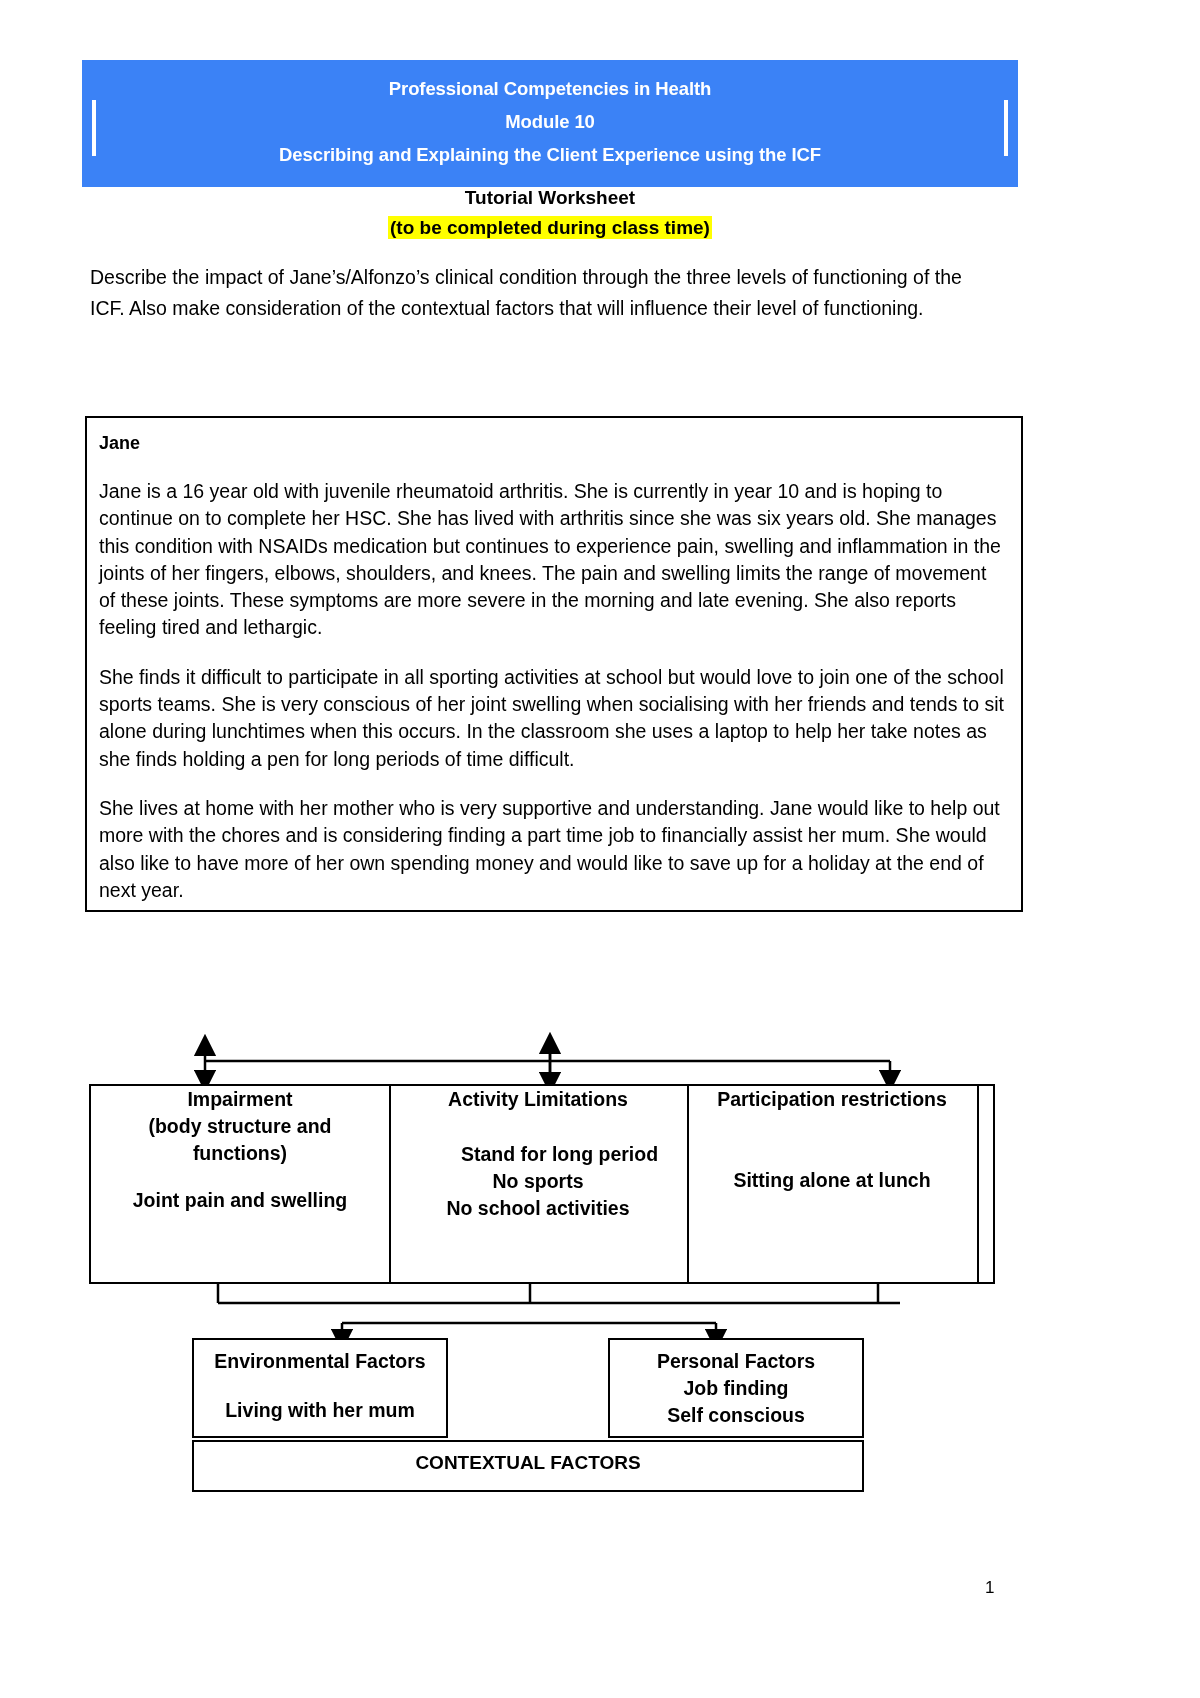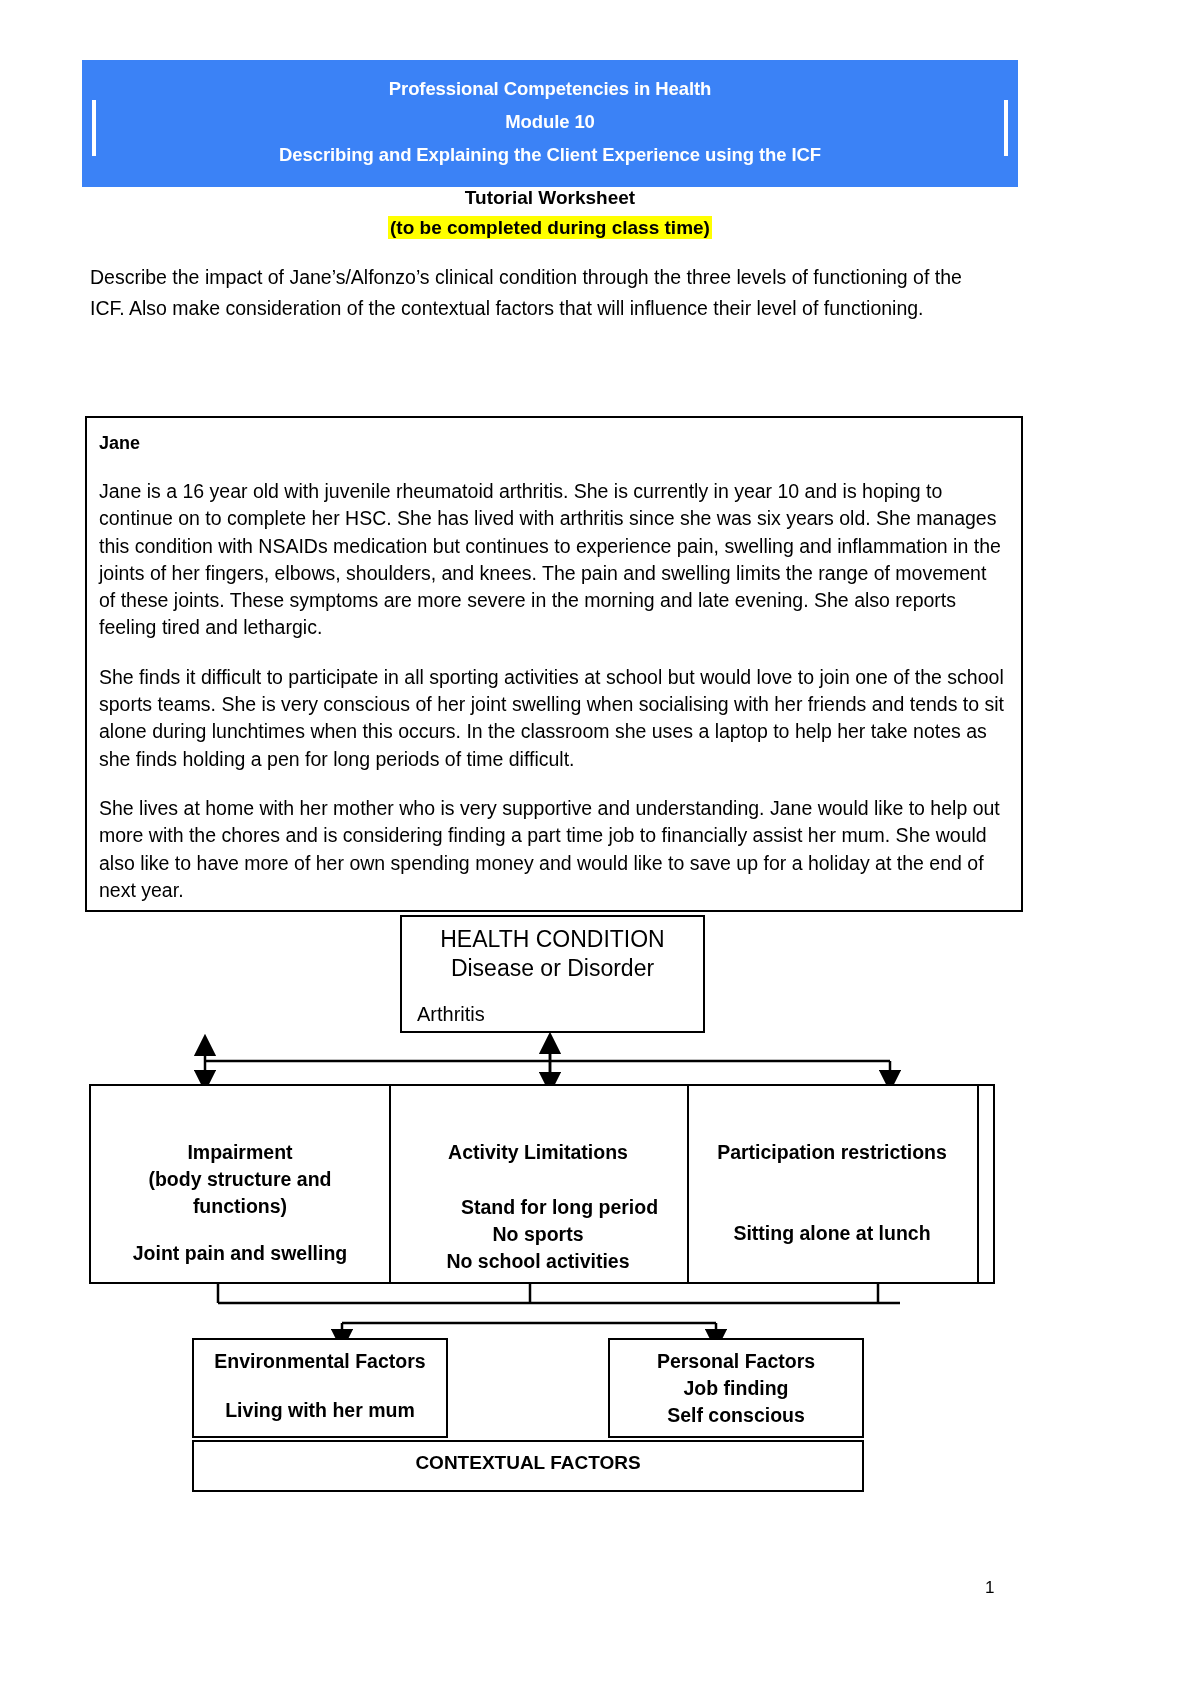--- a/index.html
+++ b/index.html
@@ -162,22 +162,20 @@
     position: absolute;
     top: 0;
     width: 2px;
     height: 100%;
     background: #000000;
   }
   .col-head {
     font-weight: bold;
     font-size: 19.5px;
     line-height: 27px;
-    padding-top: 10px;
-    margin-top: 43px;
   }
   .col-body {
     font-weight: bold;
     font-size: 19.5px;
     line-height: 27px;
   }
 
   
   .env-box {
     left: 192px;
@@ -298,27 +296,20 @@
     <path d="M218,408 L900,408" stroke="#000" stroke-width="2.5" fill="none"></path>
     <path d="M218,408 L218,348" stroke="#000" stroke-width="2.5" fill="none" marker-end="url(#ah)"></path>
     <path d="M530,408 L530,320" stroke="#000" stroke-width="2.5" fill="none" marker-end="url(#ah)"></path>
     <path d="M878,408 L878,326" stroke="#000" stroke-width="2.5" fill="none" marker-end="url(#ah)"></path>
 
     <path d="M342,428 L716,428" stroke="#000" stroke-width="2.5" fill="none"></path>
     <path d="M342,428 L342,445" stroke="#000" stroke-width="2.5" fill="none" marker-end="url(#ah)"></path>
     <path d="M716,428 L716,445" stroke="#000" stroke-width="2.5" fill="none" marker-end="url(#ah)"></path>
   </svg>
 
-  <div class="dbox hc-box">
-    <div class="hc-title">
-      <div>HEALTH CONDITION</div>
-      <div>Disease or Disorder</div>
-    </div>
-    <div class="hc-value">Arthritis</div>
-  </div>
 
   <div class="dbox func-row">
     <div class="col-sep" style="left:298px;"></div>
     <div class="col-sep" style="left:596px;"></div>
     <div class="col-sep" style="left:886px;"></div>
 
     <div class="col" style="left:0; width:298px;">
       <div class="col-head">
         <div>Impairment</div>
         <div>(body structure and</div>

